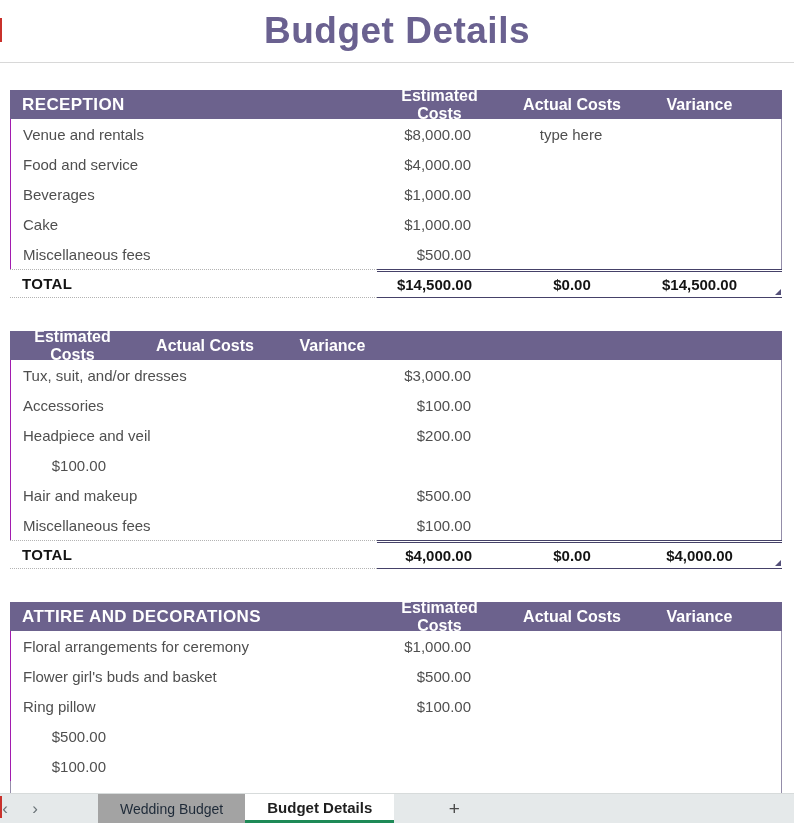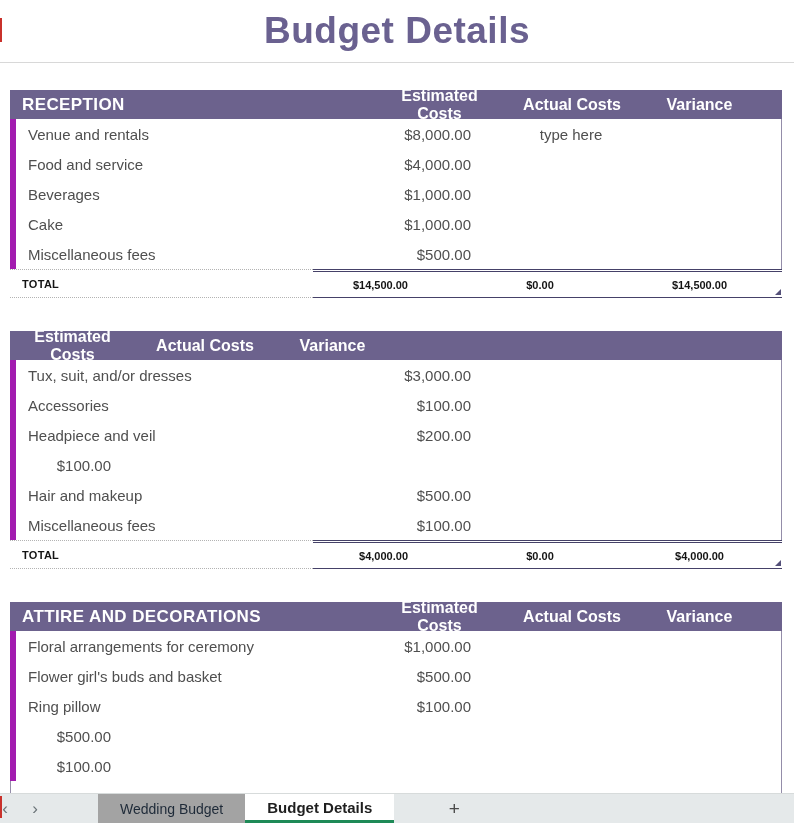--- a/index.html
+++ b/index.html
@@ -19,37 +19,37 @@
   .sec-header {
     height:29px; background:#6c628d; display:flex; align-items:center;
     color:#fff;
   }
   .sec-name { flex:1; padding-left:12px; font-size:17px; font-weight:bold; letter-spacing:0.4px; }
   .col-h { font-size:16px; font-weight:bold; text-align:center; }
   .col-est { width:125px; }
   .col-act { width:140px; }
   .col-var { width:140px; padding-right:25px; }
 
-  .sec-body { border-left:6px solid #a21caf; border-right:1px solid #948da9; }
+  .sec-body { border-left:1px solid #a21caf; border-right:1px solid #948da9; }
 
   .row { height:30px; display:flex; align-items:center; font-size:15px; color:#4f4f4f; }
   .cell-label { flex:1; padding-left:12px; }
   .cell-est { width:125px; text-align:right; padding-right:30px; }
   .cell-act { width:140px; text-align:center; }
   .cell-var { width:140px; text-align:center; padding-right:25px; }
 
-  .total-row { display:flex; height:29px; font-weight:bold; color:#141414; font-size:11px; }
+  .total-row { display:flex; height:29px; font-weight:bold; color:#141414; font-size:15px; }
   .total-left {
     flex:1; display:flex; align-items:center; padding-left:12px;
     border-top:1px dotted #b3b3b3; border-bottom:1px dotted #b3b3b3;
     letter-spacing:0.3px;
   }
   .total-values {
     display:flex; align-items:center; position:relative;
-    border-top:3px double #454168; border-bottom:1px solid #454168;gap:32px;
+    border-top:3px double #454168; border-bottom:1px solid #454168;
   }
   .corner-triangle {
     position:absolute; right:1px; bottom:2px; width:0; height:0;
     border-left:6px solid transparent; border-bottom:6px solid #55517a;
   }
 
   .clipped-row { height:12px; border-left:1px solid #948da9; border-right:1px solid #948da9; }
 
   .tabbar {
     position:absolute; left:0; bottom:0; width:794px; height:30px;

